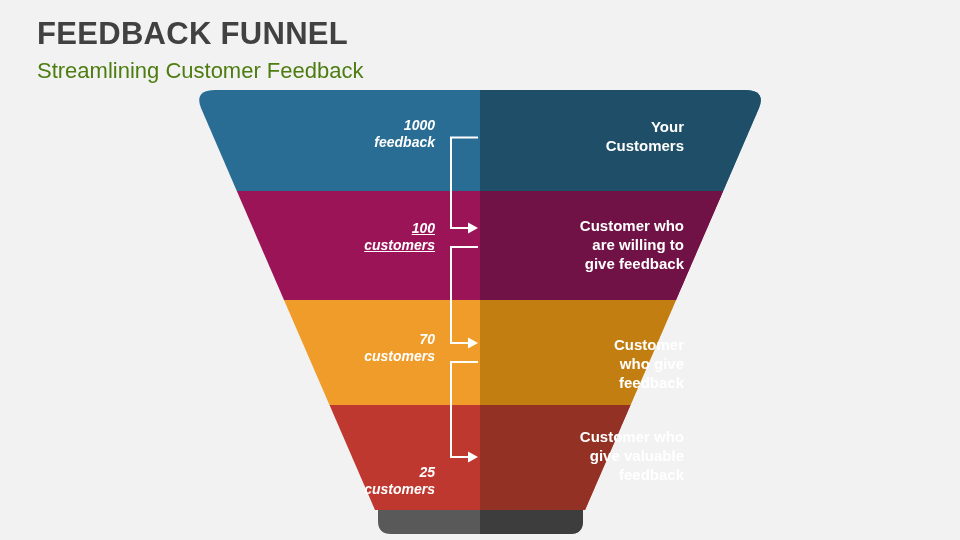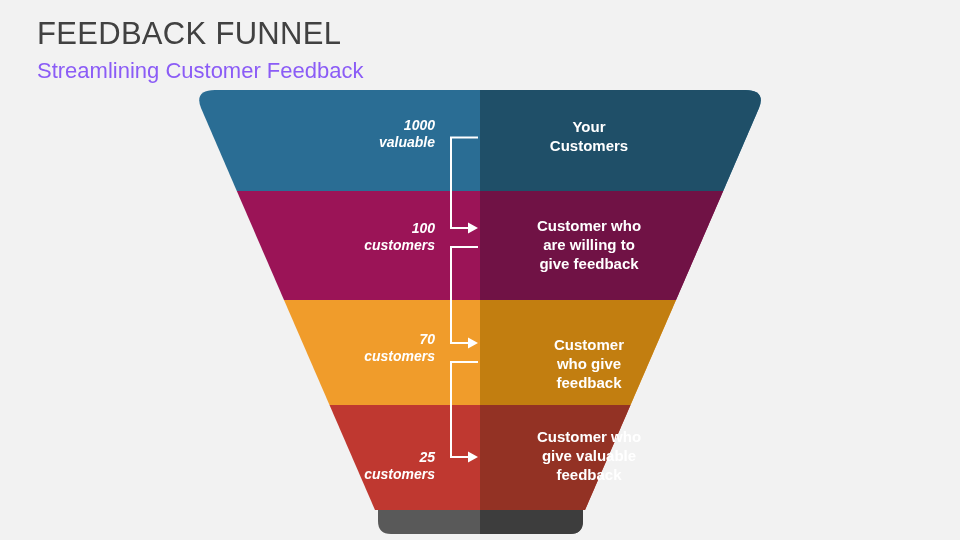--- a/index.html
+++ b/index.html
@@ -5,40 +5,40 @@
   html,body{margin:0;padding:0;}
   .slide{
     position:relative;
     width:960px;height:540px;
     background:#F2F2F2;
     overflow:hidden;
     font-family:"Liberation Sans", sans-serif;
   }
   .slide-title{
     position:absolute;left:37px;top:16px;
-    font-size:31px;font-weight:normal;letter-spacing:.3px;
+    font-size:31px;font-weight:bold;letter-spacing:.3px;
     color:#414141;white-space:nowrap;
   }
   .slide-subtitle{
     position:absolute;left:37px;top:58px;
     font-size:22px;font-weight:normal;
-    color:#8b5cf6;white-space:nowrap;
+    color:#4d7c0f;white-space:nowrap;
   }
   .funnel-svg{position:absolute;left:0;top:0;}
   .connector{stroke:#FFFFFF;stroke-width:2;fill:none;}
   .arrowhead{fill:#FFFFFF;stroke:none;}
   .count-label{
     position:absolute;right:525px;width:150px;
     text-align:right;color:#FFFFFF;
     font-size:14px;font-style:italic;font-weight:bold;
     line-height:17px;white-space:pre-line;
   }
   .desc-label{
     position:absolute;left:494px;width:190px;
-    text-align:center;color:#FFFFFF;
+    text-align:right;color:#FFFFFF;
     font-size:15px;font-weight:bold;
     line-height:19px;white-space:pre-line;
   }
 </style>
 </head>
 <body>
 
 <div class="slide">
 
   <div class="slide-title">FEEDBACK FUNNEL</div>
@@ -75,26 +75,26 @@
     <polygon class="arrowhead" points="468,222.5 468,233.5 478,228"></polygon>
 
     <path class="connector" d="M 478,247 H 451 V 343 H 468"></path>
     <polygon class="arrowhead" points="468,337.5 468,348.5 478,343"></polygon>
 
     <path class="connector" d="M 478,362 H 451 V 457 H 468"></path>
     <polygon class="arrowhead" points="468,451.5 468,462.5 478,457"></polygon>
   </svg>
 
   <div class="count-label" style="top:117px;">1000
-valuable</div>
-  <div class="count-label" style="top:220px;">100
+feedback</div>
+  <div class="count-label" style="top:220px;text-decoration:underline;">100
 customers</div>
   <div class="count-label" style="top:331px;">70
 customers</div>
-  <div class="count-label" style="top:449px;text-align:right;">25
+  <div class="count-label" style="top:464px;text-align:right;">25
 customers</div>
 
   <div class="desc-label" style="top:117px;">Your
 Customers</div>
   <div class="desc-label" style="top:216px;">Customer who
 are willing to
 give feedback</div>
   <div class="desc-label" style="top:335px;">Customer
 who give
 feedback</div>

